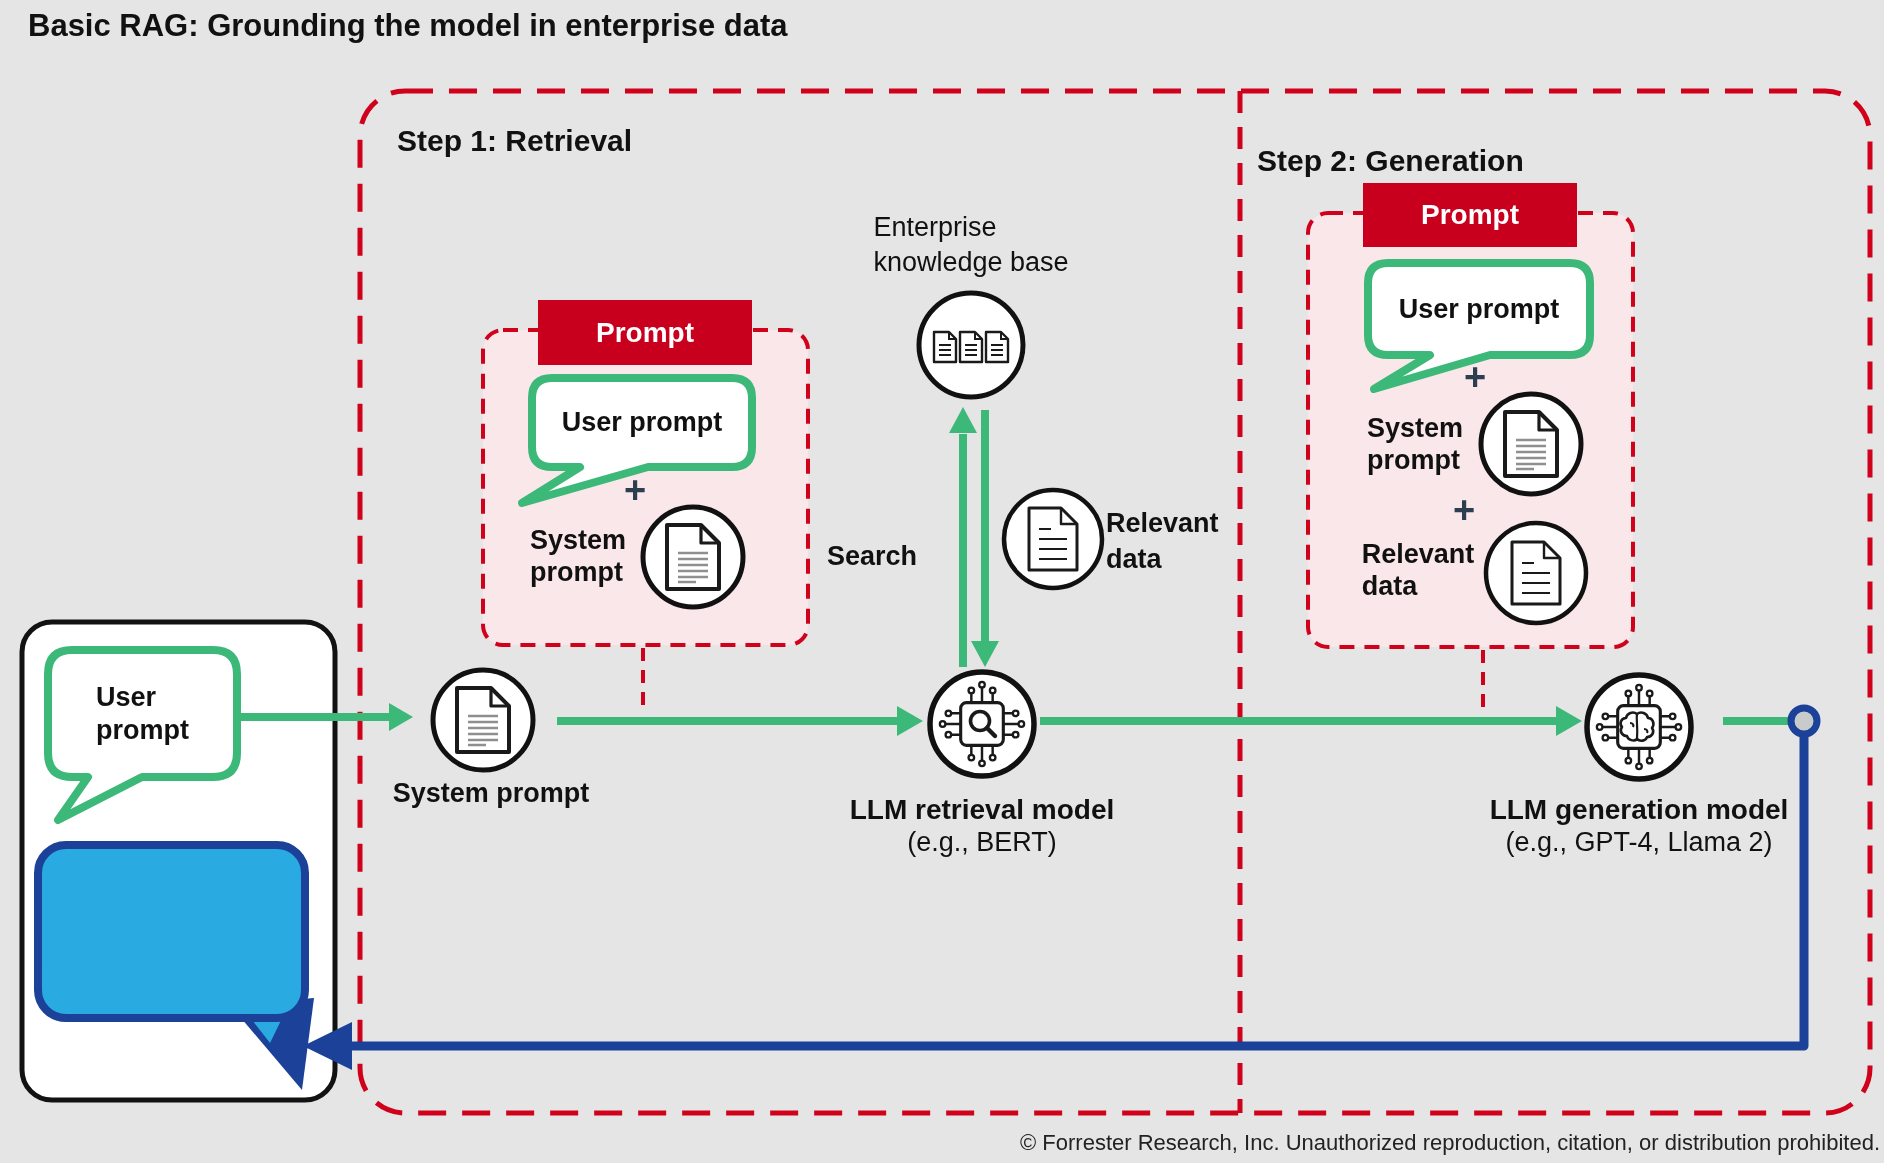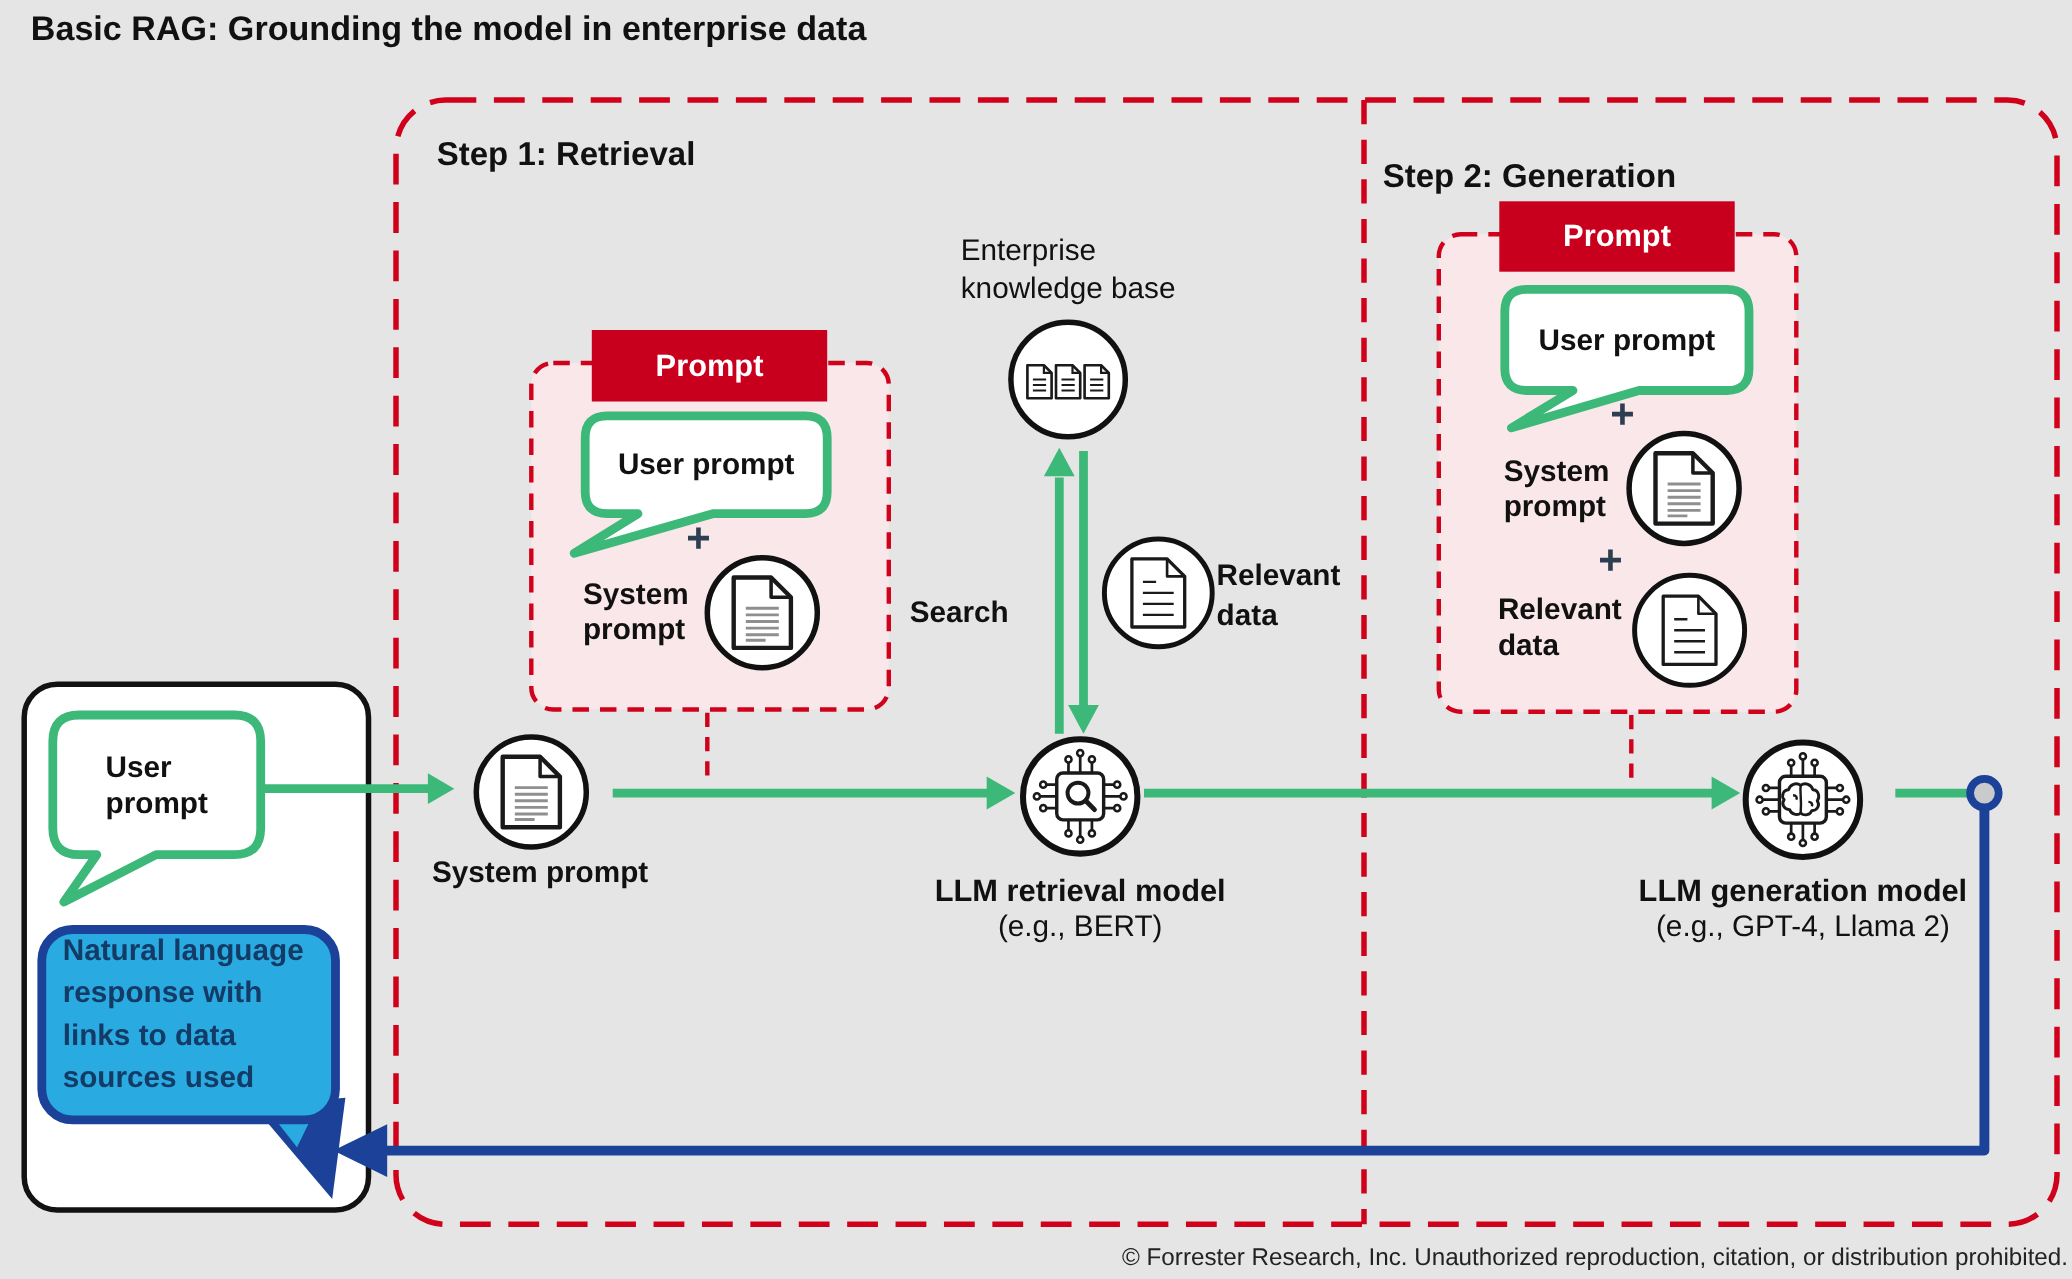--- a/index.html
+++ b/index.html
@@ -160,24 +160,20 @@
   <div class="abs b" style="left:28px;top:8px;font-size:31px;">Basic RAG: Grounding the model in enterprise data</div>
 
   <div class="abs b" style="left:397px;top:124px;font-size:30px;">Step 1: Retrieval</div>
   <div class="abs b" style="left:1257px;top:124px;font-size:30px;margin-top:20px;">Step 2: Generation</div>
 
   <div class="abs hdr" style="left:538px;top:300px;width:214px;height:65px;">Prompt</div>
   <div class="abs hdr" style="left:1363px;top:183px;width:214px;height:64px;">Prompt</div>
 
   <div class="abs ctr b pre" style="left:48px;top:650px;width:189px;height:127px;font-size:27px;line-height:1.2;">User
 prompt</div>
-  <div class="abs b pre" style="left:57px;top:845px;width:240px;font-size:27px;line-height:1.42;color:#143A66;">Natural language
-response with
-links to data
-sources used</div>
 
   <div class="abs ctr b" style="left:532px;top:378px;width:220px;height:89px;font-size:27px;">User prompt</div>
   <div class="abs ctr b" style="left:605px;top:470px;width:60px;height:40px;font-size:38px;color:#2C3E50;">+</div>
   <div class="abs ctr b pre" style="left:508px;top:524px;width:140px;height:66px;font-size:27px;line-height:1.18;">System
 prompt</div>
   <div class="abs ctr b" style="left:391px;top:778px;width:200px;font-size:27px;">System prompt</div>
   <div class="abs ctr pre" style="left:845px;top:210px;width:252px;height:70px;font-size:27px;line-height:1.3;">Enterprise
 knowledge base</div>
   <div class="abs ctr b" style="left:797px;top:521px;width:150px;font-size:27px;margin-top:20px;">Search</div>
   <div class="abs b pre" style="left:1106px;top:506px;font-size:27px;line-height:1.33;">Relevant

